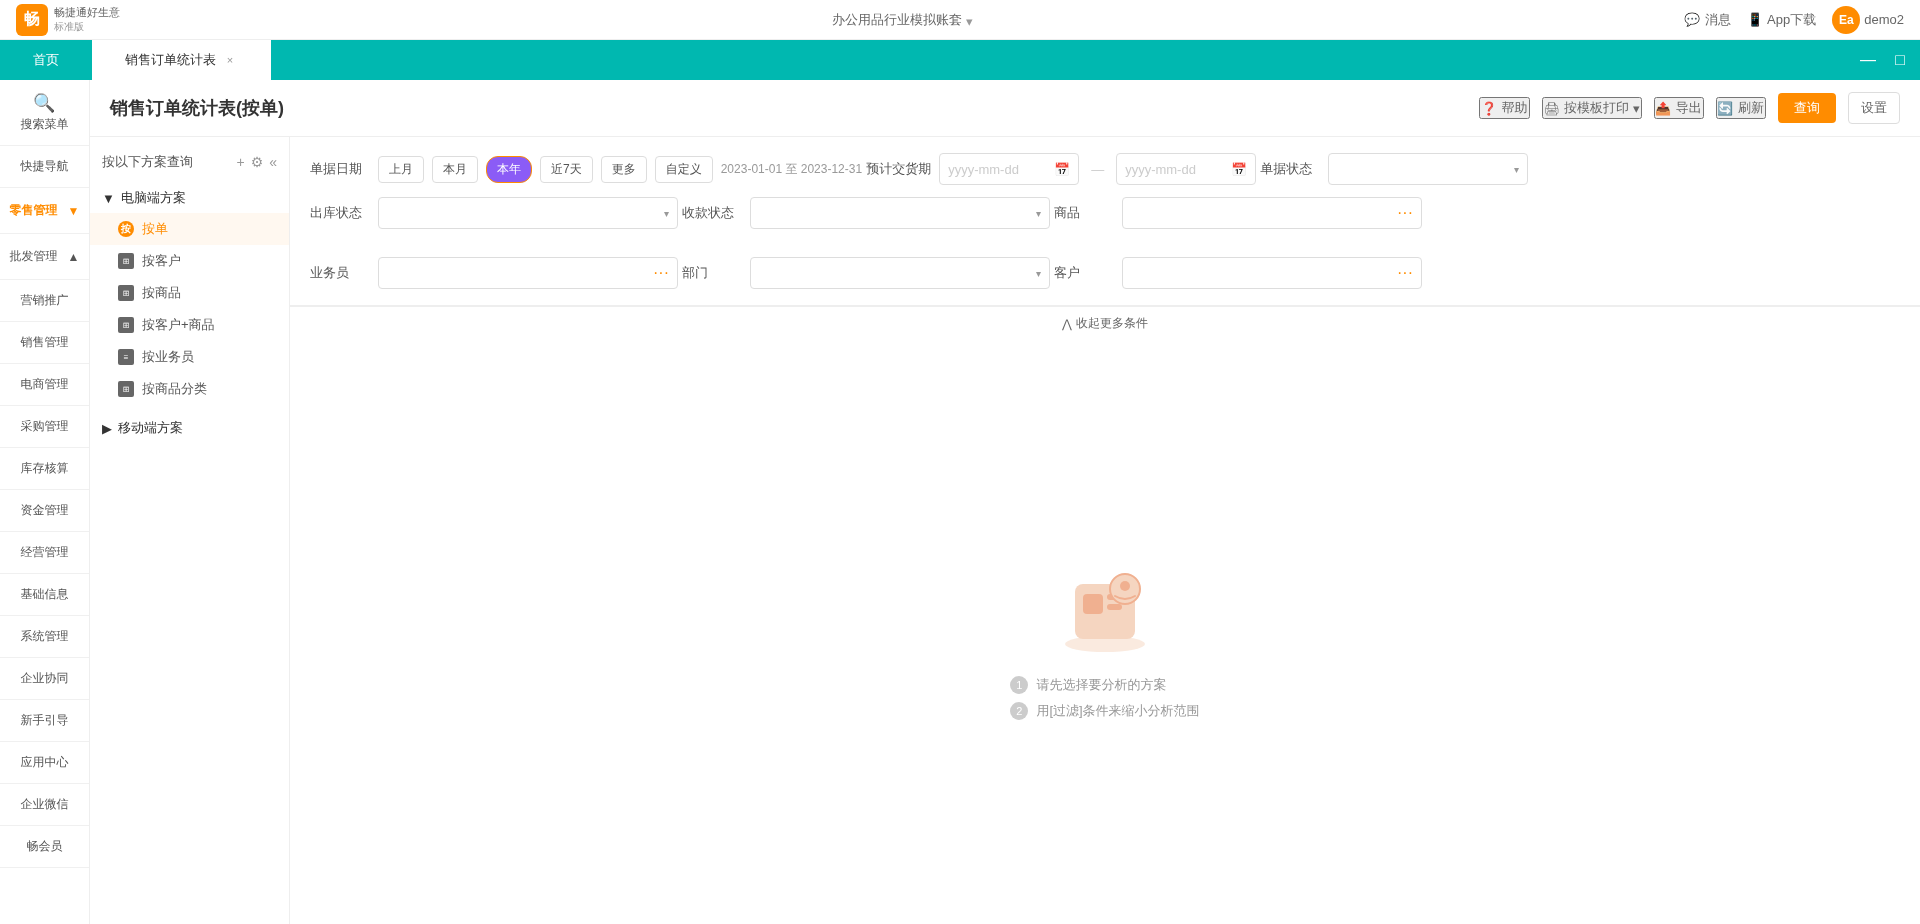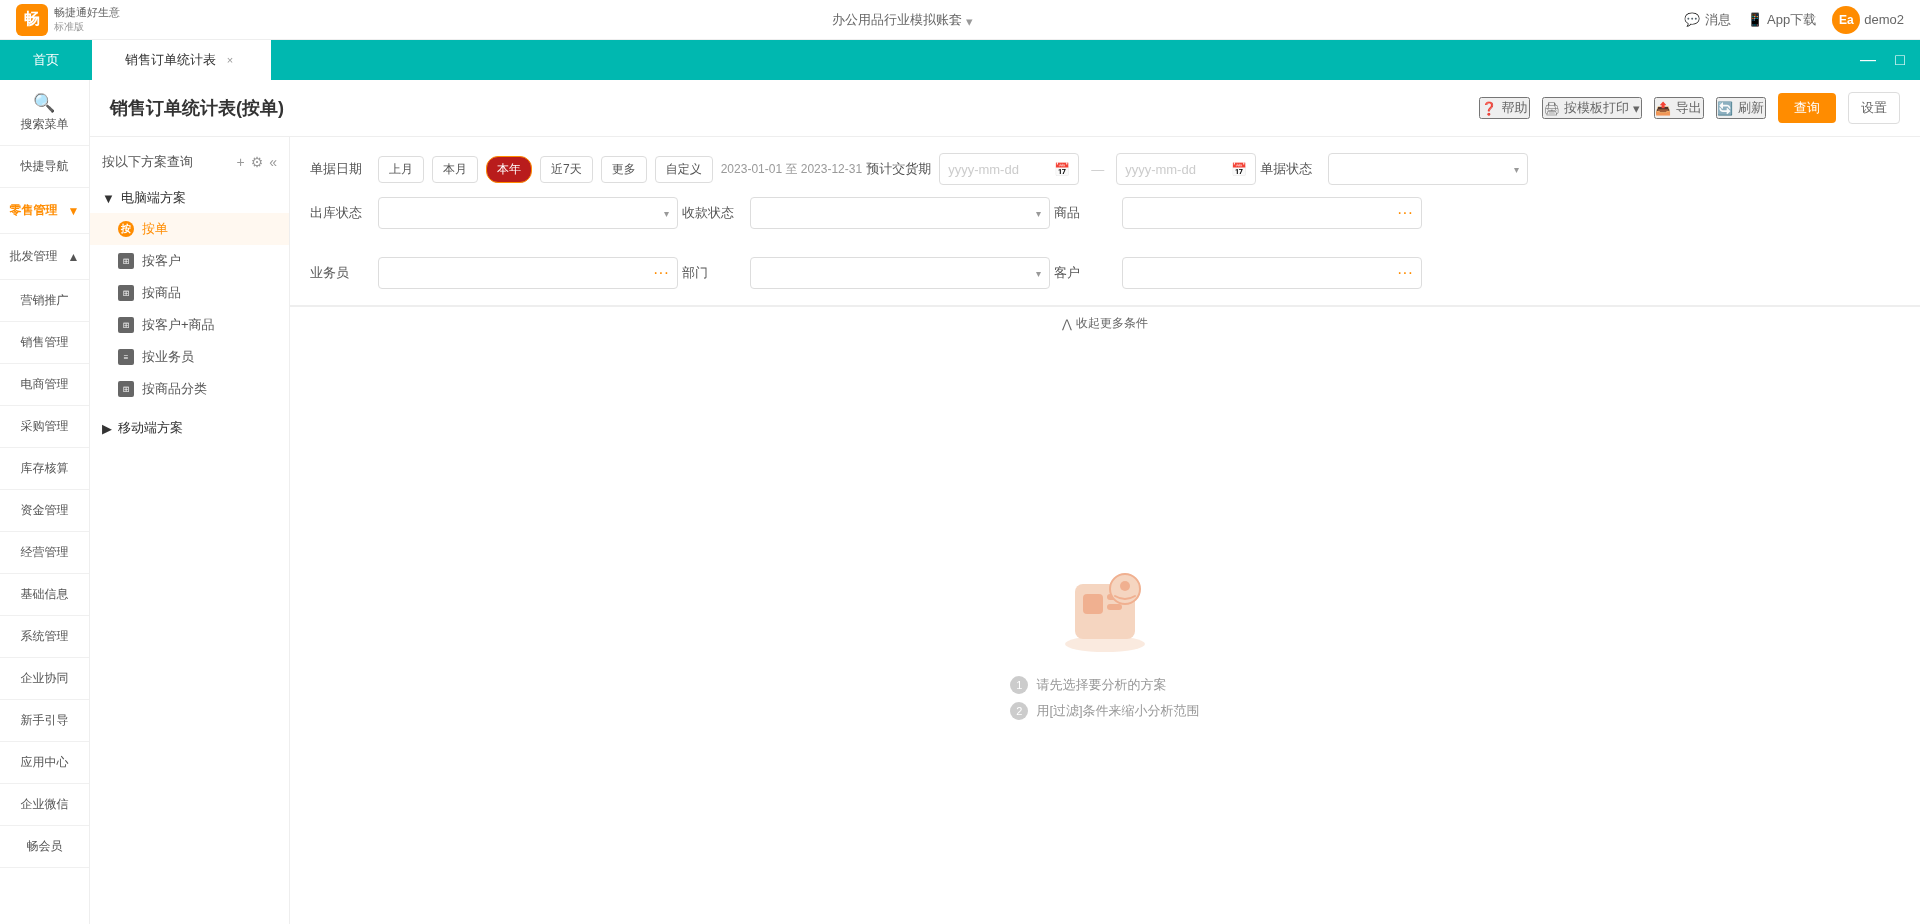--- a/index.html
+++ b/index.html
@@ -66,21 +66,21 @@
     
     .right-panel { flex: 1; display: flex; flex-direction: column; overflow: hidden; }
 
     
     .filter-area { background: #fff; padding: 16px 20px; border-bottom: 1px solid #eee; }
     .filter-row { display: flex; align-items: center; gap: 4px; margin-bottom: 12px; }
     .filter-row:last-child { margin-bottom: 0; margin-top: 28px; }
     .filter-label { color: #555; font-size: 13px; white-space: nowrap; min-width: 60px; }
     .filter-date-group { display: flex; align-items: center; gap: 8px; }
     .filter-btn { padding: 4px 10px; border-radius: 4px; border: 1px solid #ddd; background: #fff; color: #555; font-size: 12px; cursor: pointer; }
-    .filter-btn.active { background: #b91c1c; color: white; border-color: #ff8c00; border-radius: 12px; }
+    .filter-btn.active { background: #8b5cf6; color: white; border-color: #ff8c00; border-radius: 12px; }
     .filter-date-range { color: #999; font-size: 12px; }
     .filter-select { height: 32px; border: 1px solid #ddd; border-radius: 4px; padding: 0 8px; font-size: 13px; background: #fff; color: #333; min-width: 120px; display: flex; align-items: center; justify-content: space-between; cursor: pointer; }
     .filter-select-wide { min-width: 200px; }
     .filter-date-input { height: 32px; border: 1px solid #ddd; border-radius: 4px; padding: 0 8px 0 8px; font-size: 13px; background: #fff; color: #999; min-width: 140px; display: flex; align-items: center; gap: 4px; }
     .filter-dots { color: #ff8c00; cursor: pointer; font-size: 16px; }
     .filter-separator { color: #ccc; margin: 0 4px; }
 
     
     .collapse-bar { display: flex; align-items: center; justify-content: center; padding: 8px; background: #fff; border-top: 1px solid #eee; }
     .collapse-btn { display: flex; align-items: center; gap: 4px; color: #666; font-size: 12px; cursor: pointer; background: none; border: none; }

